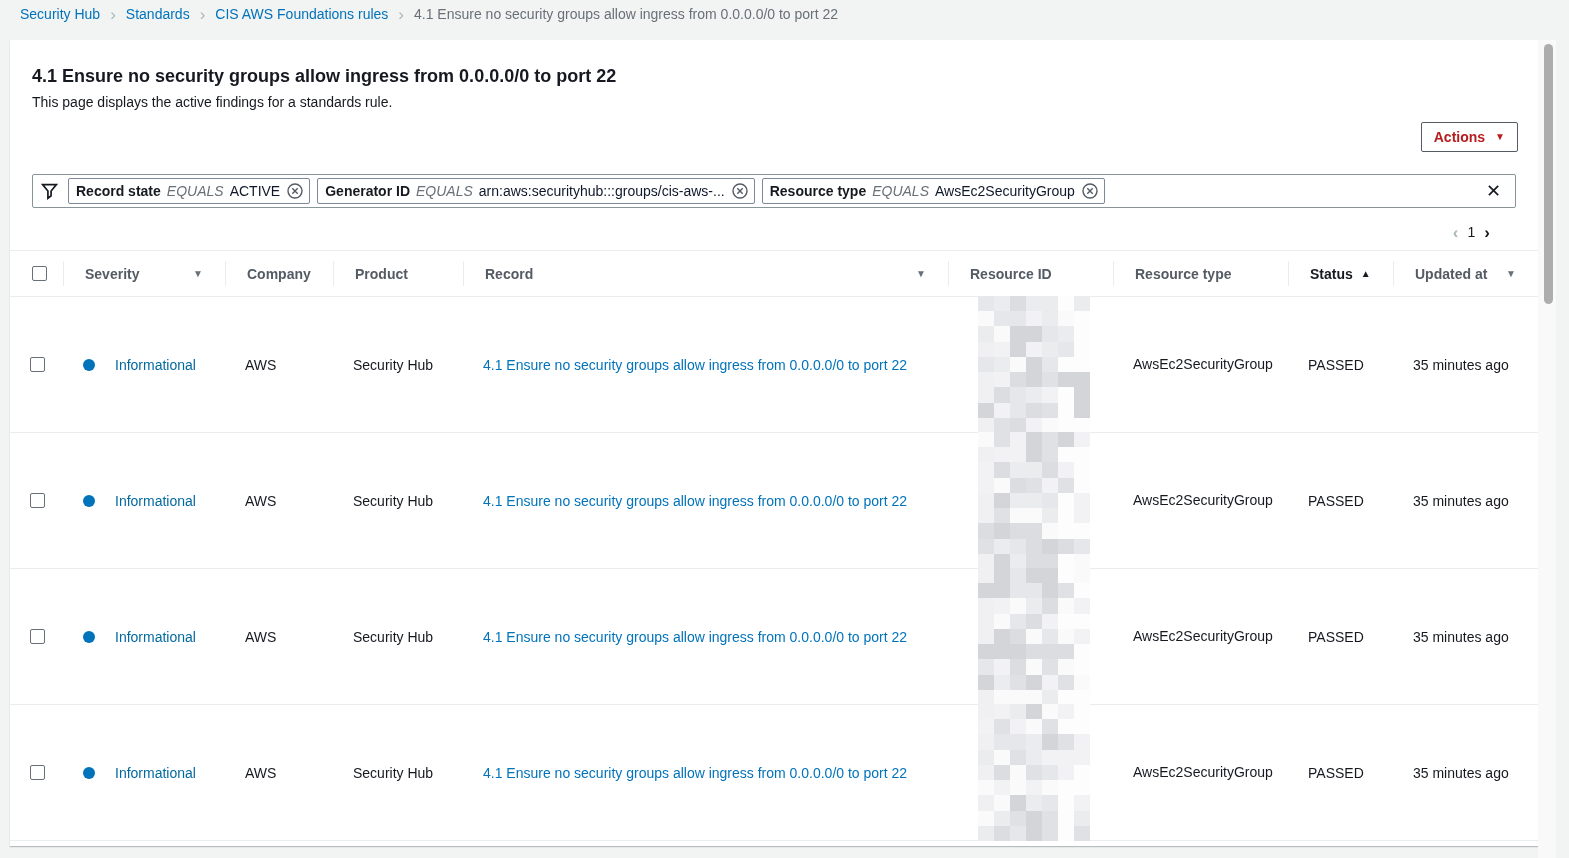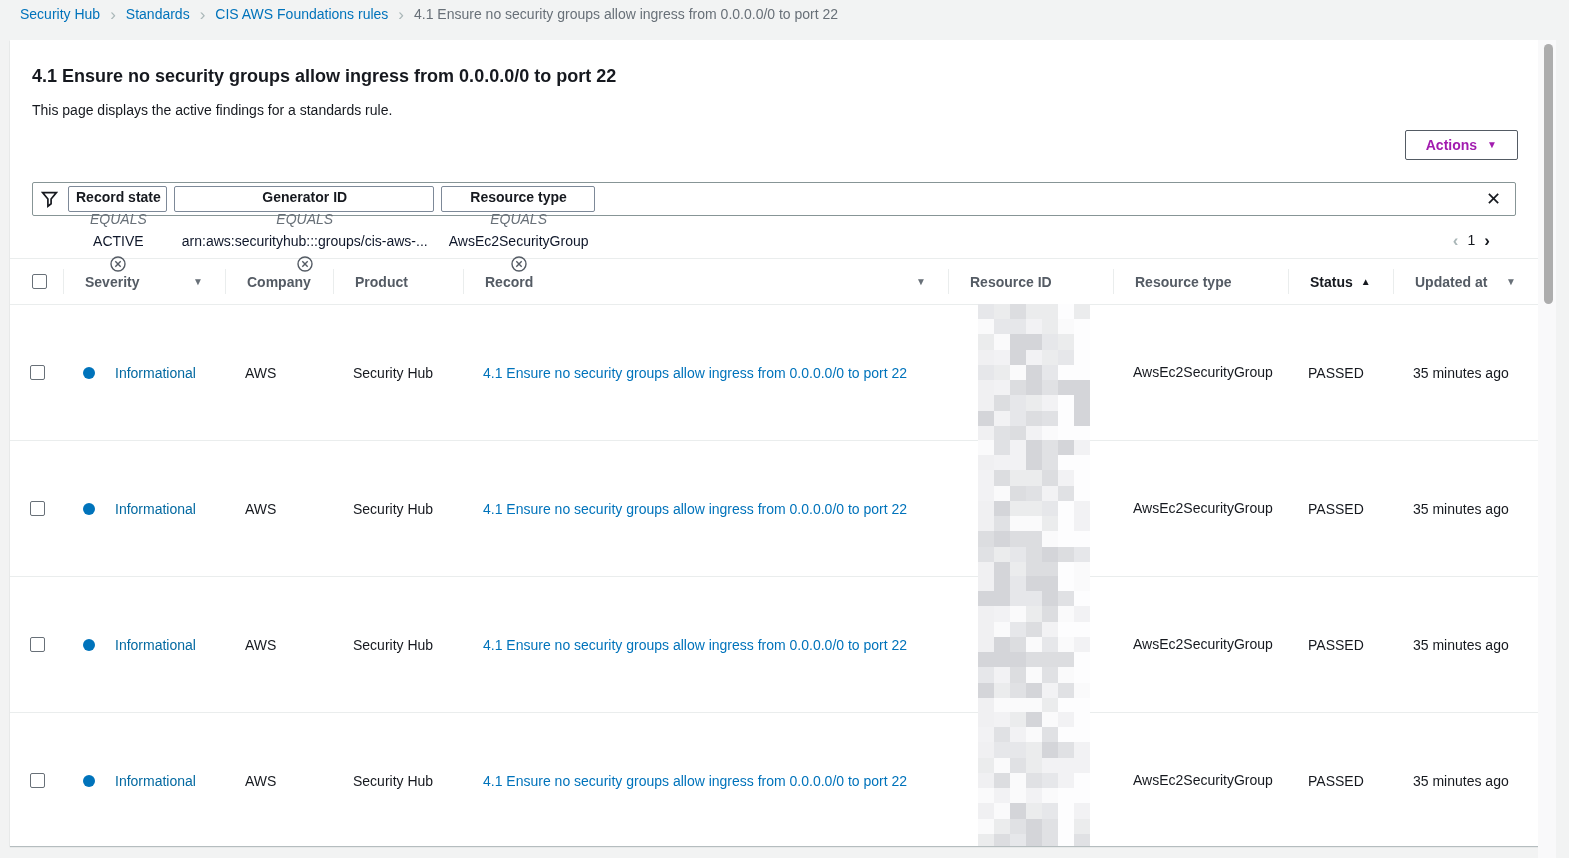--- a/index.html
+++ b/index.html
@@ -23,47 +23,47 @@
   
   .panel {
     position: relative;
     margin: 12px 0 0 10px;
     width: 1528px; height: 806px;
     background: #ffffff;
     box-shadow: 0 1px 1px rgba(0,28,36,0.25);
     overflow: hidden;
   }
   .page-title { font-size: 18px; font-weight: bold; line-height: 24px; margin: 24px 22px 0; color: #16191f; }
-  .page-desc  { font-size: 14px; line-height: 20px; margin: 12px 22px 0; color: #16191f; }
+  .page-desc  { font-size: 14px; line-height: 20px; margin: 4px 22px 0; color: #16191f; }
 
   .actions-row { display: flex; justify-content: flex-end; margin: 10px 20px 0; }
   .btn-actions {
     display: inline-flex; align-items: center; gap: 10px;
     background: #fff; border: 1px solid #545b64; border-radius: 2px;
-    padding: 5px 20px; height: 30px;
-    font-family: inherit; font-size: 14px; font-weight: bold; color: #a21caf;
+    padding: 5px 12px; height: 30px;
+    font-family: inherit; font-size: 14px; font-weight: bold; color: #b91c1c;
     cursor: pointer;
   }
   .btn-actions .caret { font-size: 10px; line-height: 1; }
 
   
   .filter-bar {
     margin: 22px 22px 0;
     border: 1px solid #879596; border-radius: 2px; background: #fff;
     min-height: 34px;
     display: flex; align-items: center; gap: 7px;
     padding: 3px 10px 3px 8px;
     cursor: text;
   }
   .funnel-wrap { display: flex; align-items: center; margin-right: 3px; }
   .filter-token {
     display: inline-flex; align-items: center; gap: 6px;
     border: 1px solid #7d8998; border-radius: 2px; background: #fff;
     padding: 2px 5px 2px 7px; height: 26px;
-    font-size: 14px; white-space: nowrap; flex-direction: column;
+    font-size: 14px; white-space: nowrap;
   }
   .tk-field { font-weight: bold; color: #16191f; }
   .tk-op    { font-style: italic; color: #687078; }
   .tk-val   { color: #0f172a; }
   .tk-dismiss { border: none; background: none; padding: 0; display: flex; cursor: pointer; }
   .clear-filters {
     margin-left: auto; border: none; background: none; cursor: pointer;
     font-size: 18px; line-height: 1; color: #16191f; padding: 0 4px;
     font-family: inherit;
   }

